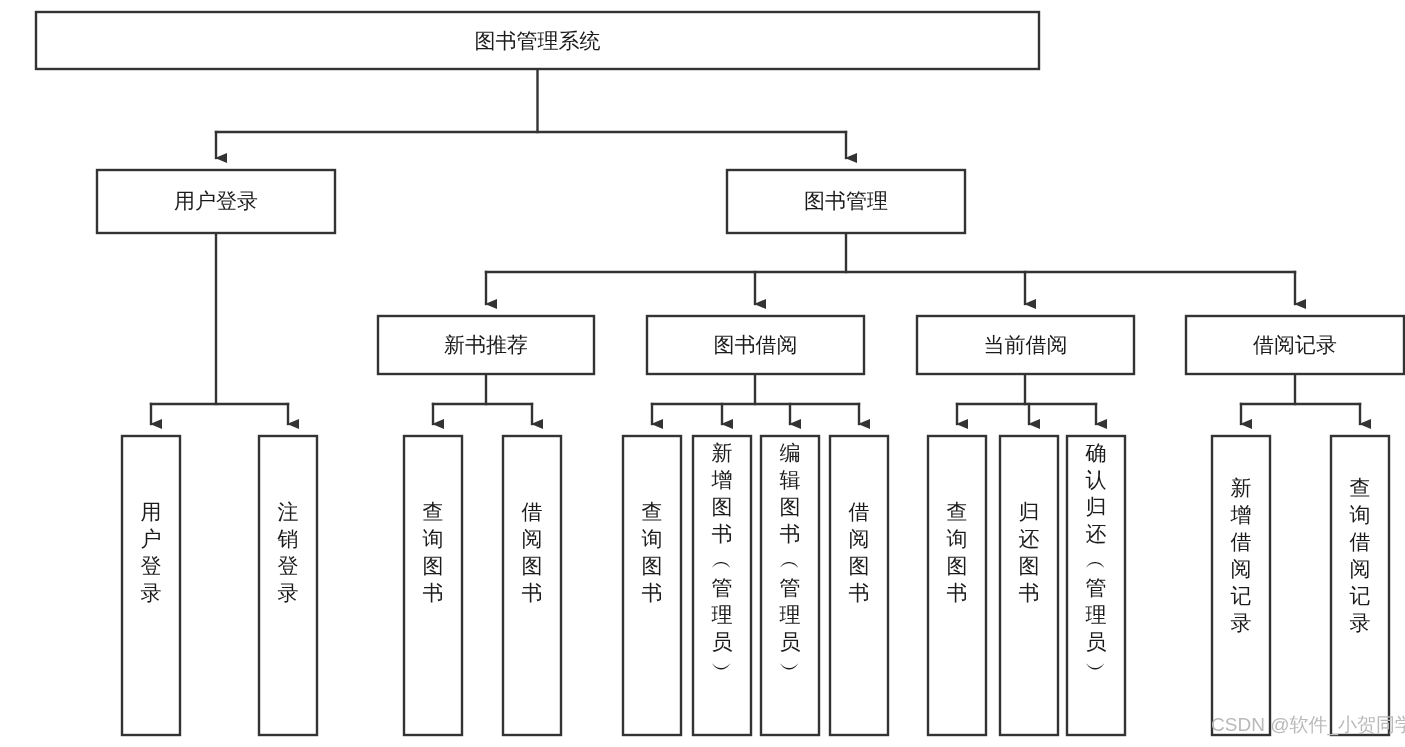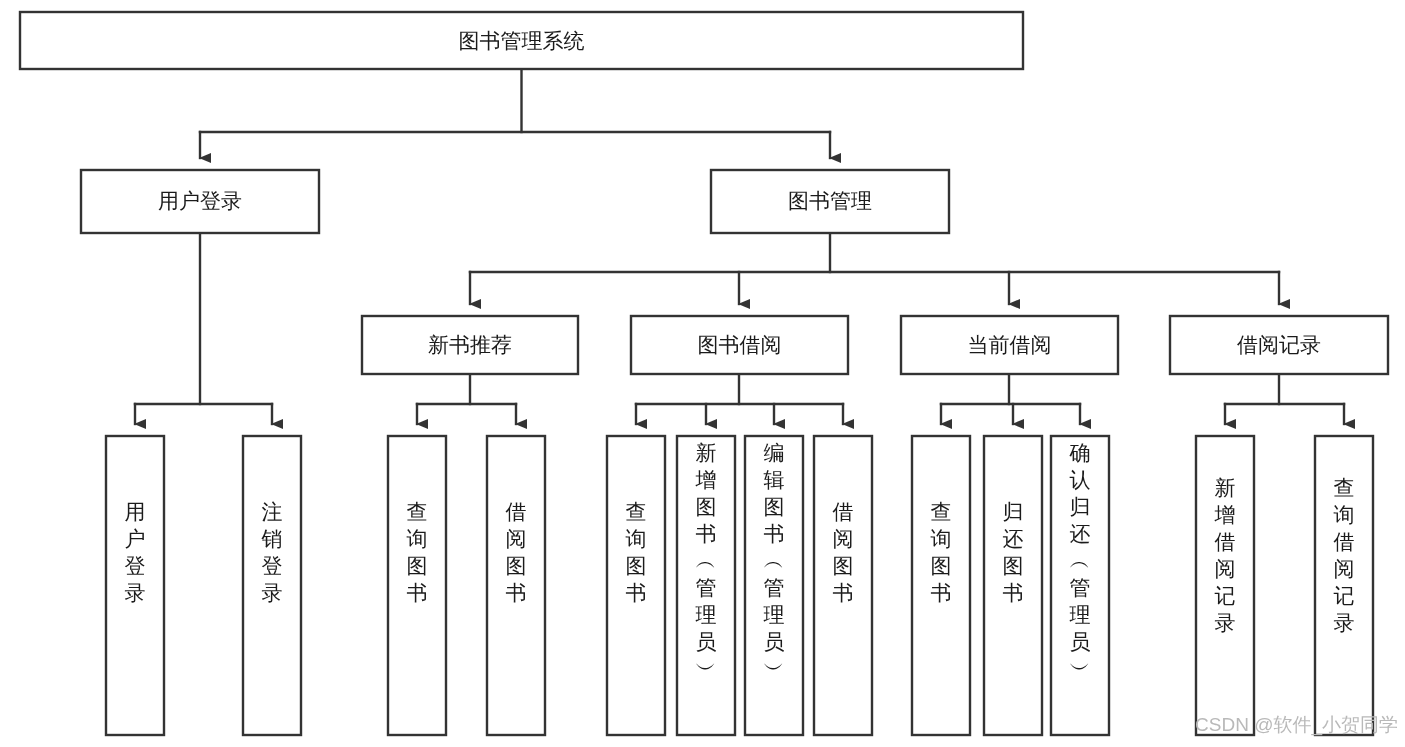--- a/index.html
+++ b/index.html
@@ -9,21 +9,21 @@
   }
   body {
     width: 1405px;
     height: 747px;
     font-family: "Liberation Sans", "DejaVu Sans", sans-serif;
     overflow: hidden;
     position: relative;
   }
   #diagram-root {
     position: absolute;
-    left: 0; top: 0;
+    left: 16px; top: 0;
     width: 1192px;
     height: 747px;
   }
   svg.flowchart {
     display: block;
     width: 1405px;
     height: 747px;
   }
   .node-box {
     fill: #ffffff;

